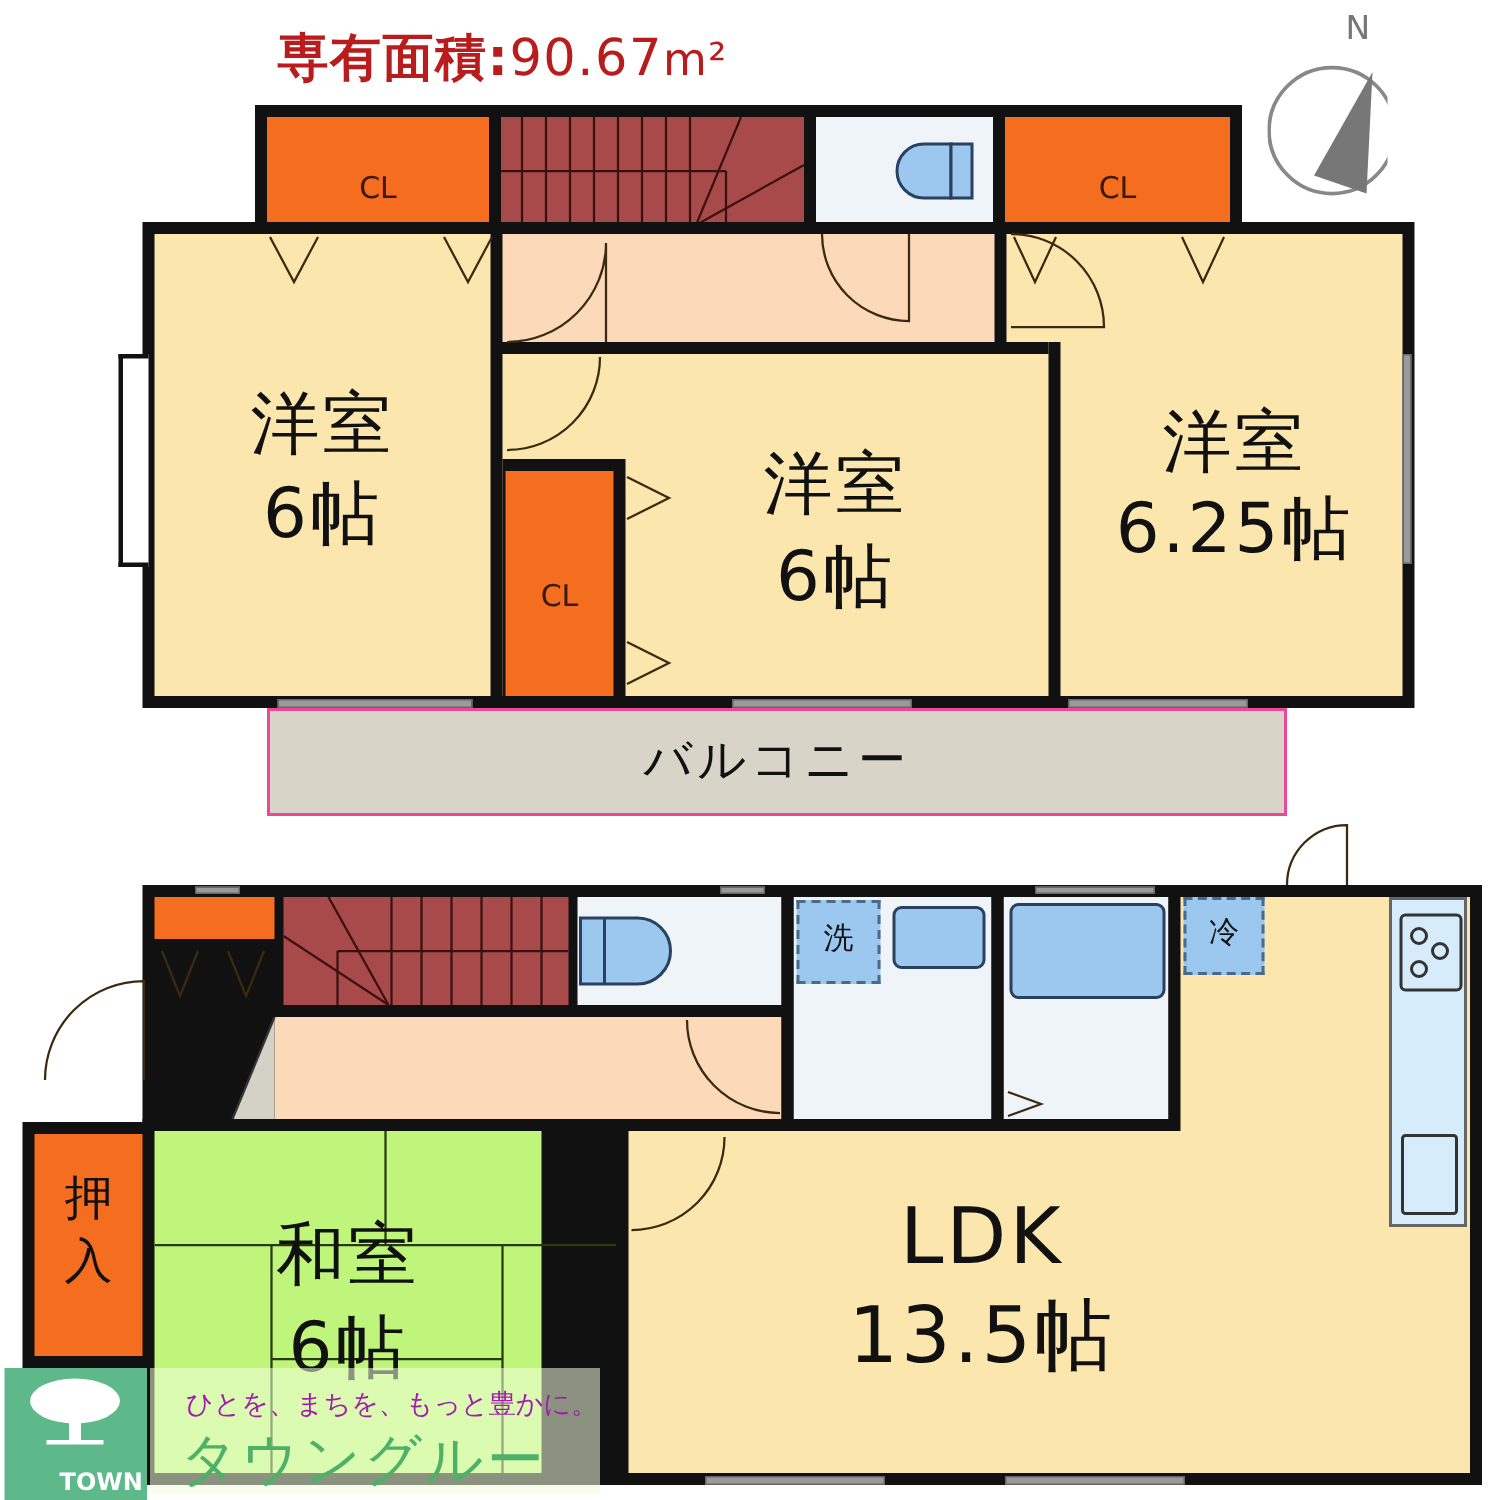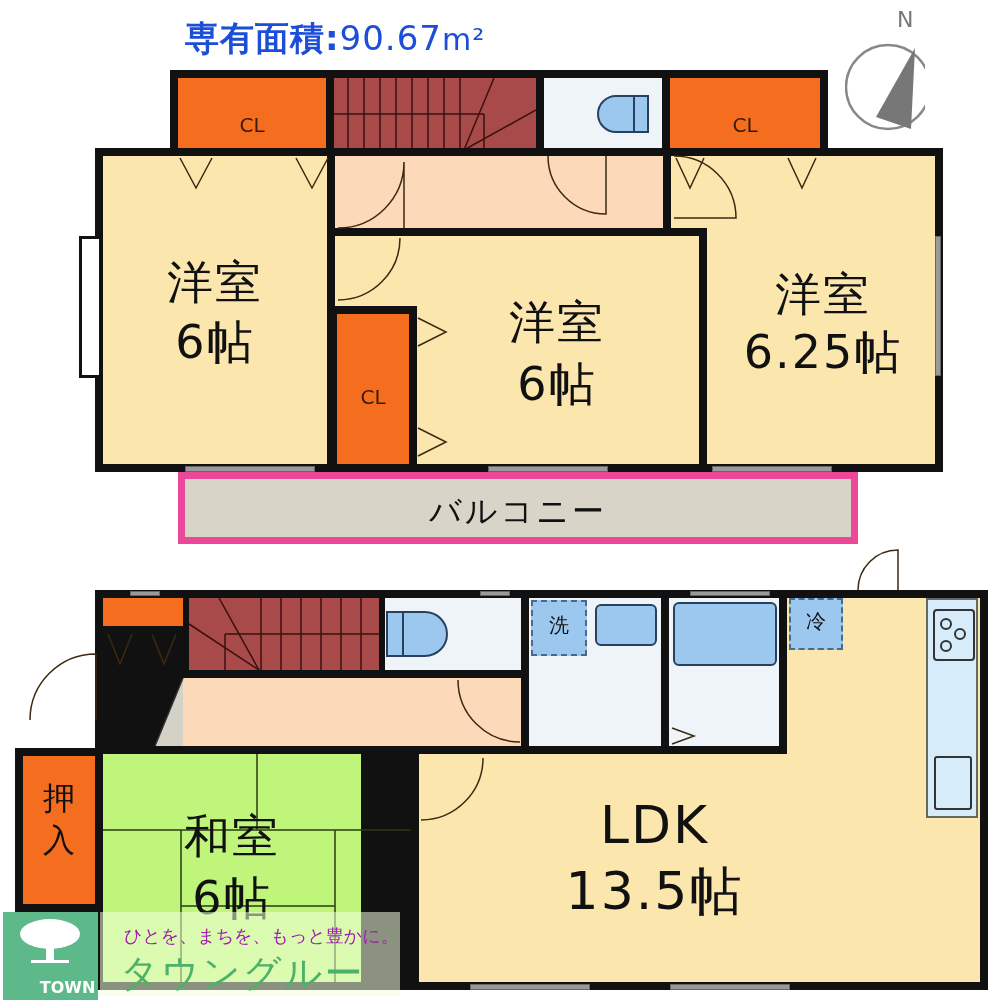--- a/index.html
+++ b/index.html
@@ -9,21 +9,21 @@
   .room{position:absolute;box-sizing:border-box;}
   .lbl{position:absolute;text-align:center;color:#111;line-height:1.15;white-space:pre;}
   .big{font-size:46px;letter-spacing:2px;}
   .cl{font-size:20px;color:#3a1a0a;margin-top:16px;}
   .win{position:absolute;background:#9a9a9a;border:1px solid #666;box-sizing:border-box;}
   svg{position:absolute;left:0;top:0;}
 </style>
 </head>
 <body>
 
-<div class="abs" style="left:185px;top:16px;font-size:34px;color:#1d4ed8;font-weight:bold;letter-spacing:1px;">
+<div class="abs" style="left:185px;top:16px;font-size:34px;color:#b91c1c;font-weight:bold;letter-spacing:1px;">
   <span>専有面積</span><span>:</span><span style="font-weight:normal;">90.67</span><span style="font-weight:normal;font-size:30px;">m²</span>
 </div>
 
 <div class="abs" style="left:845px;top:5px;width:80px;height:130px;">
   <div class="abs" style="left:52px;top:2px;font-size:22px;color:#777;">N</div>
   <svg width="80" height="130" viewBox="0 0 80 130">
     <circle cx="43" cy="82" r="42" fill="#fff" stroke="#888" stroke-width="2.5"></circle>
     <polygon points="72,43 68,124 33,112" fill="#777" transform="translate(-2,0)"></polygon>
   </svg>
 </div>
@@ -108,21 +108,21 @@
       <polyline points="418,318 446,332 418,346"></polyline>
         <polyline points="418,428 446,442 418,456"></polyline>
     </g>
   </svg>
 
   <div class="win" style="left:185px;top:466px;width:130px;height:6px;"></div>
   <div class="win" style="left:488px;top:466px;width:120px;height:6px;"></div>
   <div class="win" style="left:712px;top:466px;width:120px;height:6px;"></div>
   <div class="win" style="left:935px;top:236px;width:6px;height:140px;"></div>
 
-  <div class="room" style="left:178px;top:472px;width:680px;height:72px;background:#d8d5c8;border:7px solid #ec4899;">
+  <div class="room" style="left:178px;top:472px;width:680px;height:72px;background:#d8d5c8;border:2px solid #ec4899;">
     <div class="lbl" style="left:0;right:0;top:14px;font-size:32px;letter-spacing:3px;">バルコニー</div>
   </div>
 </div>
 
 <div class="abs" style="left:0;top:0;width:1000px;height:1000px;">
   <div class="abs wall" style="left:95px;top:590px;width:893px;height:400px;"></div>
   <div class="abs wall" style="left:15px;top:748px;width:88px;height:164px;"></div>
 
   <div class="room" style="left:103px;top:598px;width:80px;height:28px;background:#f56d1e;"></div>
 

